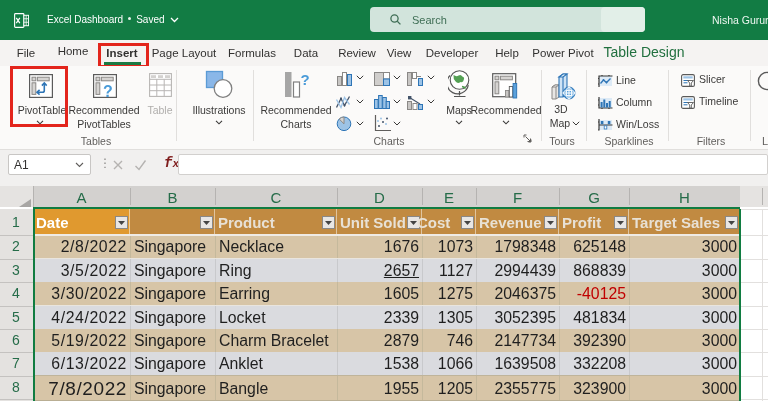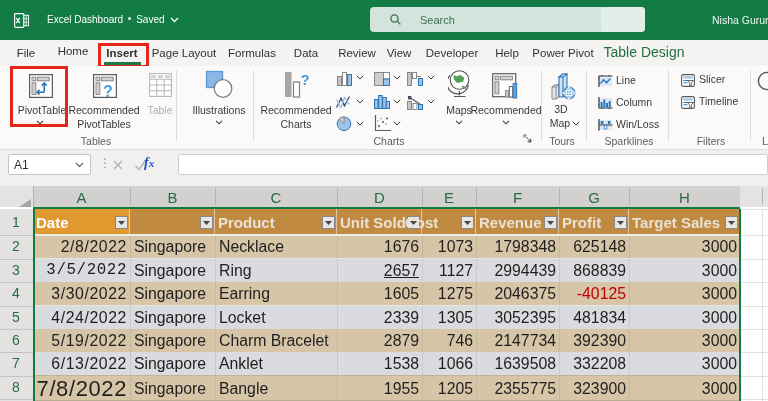--- a/index.html
+++ b/index.html
@@ -17,21 +17,21 @@
 </svg>
 <div class="abs" style="left:47px;top:14px;color:#fff;font-size:10px;white-space:nowrap;">Excel Dashboard<span style="display:inline-block;width:3px;height:3px;border-radius:2px;background:#e7f2ec;vertical-align:3px;margin:0 5px;"></span>Saved <svg width="9" height="6" viewBox="0 0 9 6" style="vertical-align:0px;margin-left:3px;">
       <path d="M1 1 L4.5 4.5 L8 1" stroke="#fff" stroke-width="1.3" fill="none"></path>
     </svg></div>
 <div class="abs" style="left:370px;top:7px;width:275px;height:25px;background:#d2e4dc;border-radius:4px;"></div>
 <div class="abs" style="left:601px;top:7px;width:44px;height:25px;background:#e2efe8;border-radius:4px;"></div>
 <svg class="abs" style="left:389px;top:13px" width="14" height="14" viewBox="0 0 14 14">
   <circle cx="5.5" cy="5.5" r="3.6" fill="none" stroke="#3f6e55" stroke-width="1.3"></circle>
   <path d="M8.3 8.3 L11.4 11.4" stroke="#3f6e55" stroke-width="1.3"></path>
 </svg>
-<div class="abs" style="left:412px;top:14px;color:#3f6e55;font-size:11px;margin-left:8px;">Search</div>
+<div class="abs" style="left:412px;top:14px;color:#3f6e55;font-size:11px;">Search</div>
 <div class="abs" style="left:700px;top:14px;color:#eef6f1;font-size:10.5px;white-space:nowrap;padding-left:12px;">Nisha Gurung</div>
 <div class="abs" style="left:0;top:40px;width:768px;height:26px;background:#f5f3f2;"></div>
 <div class="abs cc" style="left:26px;top:47px;font-size:11.5px;color:#323130;font-weight:normal;">File</div>
 <div class="abs cc" style="left:73px;top:45px;font-size:11.5px;color:#323130;font-weight:normal;">Home</div>
 <div class="abs cc" style="left:122px;top:47px;font-size:11.5px;color:#323130;font-weight:bold;">Insert</div>
 <div class="abs cc" style="left:184px;top:47px;font-size:11.5px;color:#323130;font-weight:normal;">Page Layout</div>
 <div class="abs cc" style="left:252px;top:47px;font-size:11.5px;color:#323130;font-weight:normal;">Formulas</div>
 <div class="abs cc" style="left:306px;top:47px;font-size:11.5px;color:#323130;font-weight:normal;">Data</div>
 <div class="abs cc" style="left:357px;top:47px;font-size:11.5px;color:#323130;font-weight:normal;">Review</div>
 <div class="abs cc" style="left:399px;top:47px;font-size:11.5px;color:#323130;font-weight:normal;">View</div>
@@ -272,21 +272,21 @@
 <svg class="abs" style="left:75px;top:162px" width="9" height="6" viewBox="0 0 9 6">
     <path d="M1 1 L4.5 4.5 L8 1" stroke="#605e5c" stroke-width="1.1" fill="none"></path>
   </svg>
 <div class="abs" style="left:99px;top:156px;font-size:12px;color:#8a8886;">⋮</div>
 <svg class="abs" style="left:112px;top:159px" width="12" height="12" viewBox="0 0 12 12">
     <path d="M2 2 L10 10 M10 2 L2 10" stroke="#b5b3b1" stroke-width="1.4"></path>
   </svg>
 <svg class="abs" style="left:134px;top:159px" width="13" height="12" viewBox="0 0 13 12">
     <path d="M1.5 7 L5 10.5 L11.5 1.5" stroke="#b5b3b1" stroke-width="1.4" fill="none"></path>
   </svg>
-<div class="abs" style="left:144px;top:155px;font-size:14px;font-style:italic;font-weight:bold;color:#1d4ed8;font-family:Liberation Serif, serif;">f<span style="font-size:11px;">x</span></div>
+<div class="abs" style="left:164px;top:155px;font-size:14px;font-style:italic;font-weight:bold;color:#7f1d1d;font-family:Liberation Mono, monospace;">f<span style="font-size:11px;">x</span></div>
 <div class="abs" style="left:178px;top:154px;width:590px;height:21px;background:#fff;border:1px solid #d2d0ce;border-radius:2px;"></div>
 <div class="abs" style="left:0;top:186px;width:768px;height:215px;background:#fff;"></div>
 <div class="abs" style="left:0;top:186px;width:768px;height:21px;background:#e5e3e1;"></div>
 <div class="abs" style="left:33px;top:186px;width:707px;height:21px;background:#d3d1cf;"></div>
 <svg class="abs" style="left:19px;top:199px" width="12" height="8" viewBox="0 0 12 8">
     <path d="M12 0 V8 H0 Z" fill="#a8a6a4"></path>
   </svg>
 <div class="abs" style="left:33px;top:186px;width:1px;height:21px;background:#b5b3b1;"></div>
 <div class="abs cc" style="left:81.5px;top:190px;font-size:15px;line-height:15px;color:#256c49;">A</div>
 <div class="abs cc" style="left:172.5px;top:190px;font-size:15px;line-height:15px;color:#256c49;">B</div>
@@ -350,21 +350,21 @@
 <svg class="abs" style="left:325px;top:221px" width="7" height="4" viewBox="0 0 7 4">
     <path d="M0 0 H7 L3.5 4 Z" fill="#444"></path>
   </svg>
 <div class="abs" style="left:337px;top:209px;width:85px;height:26.40px;background:#c18a41;border-right:1px solid rgba(255,255,255,0.5);"></div>
 <div class="abs" style="left:340px;top:214px;font-size:15px;font-weight:bold;color:#e8e1d5;white-space:nowrap;">Unit Sold</div>
 <div class="abs" style="left:407px;top:216px;width:13px;height:13px;background:#e8e6e4;border:1px solid #8a8886;"></div>
 <svg class="abs" style="left:410px;top:221px" width="7" height="4" viewBox="0 0 7 4">
     <path d="M0 0 H7 L3.5 4 Z" fill="#444"></path>
   </svg>
 <div class="abs" style="left:422px;top:209px;width:54px;height:26.40px;background:#c18a41;border-right:1px solid rgba(255,255,255,0.5);"></div>
-<div class="abs" style="left:405px;top:214px;font-size:15px;font-weight:bold;color:#e8e1d5;white-space:nowrap;">Cost</div>
+<div class="abs" style="left:417px;top:214px;font-size:15px;font-weight:bold;color:#e8e1d5;white-space:nowrap;">Cost</div>
 <div class="abs" style="left:461px;top:216px;width:13px;height:13px;background:#e8e6e4;border:1px solid #8a8886;"></div>
 <svg class="abs" style="left:464px;top:221px" width="7" height="4" viewBox="0 0 7 4">
     <path d="M0 0 H7 L3.5 4 Z" fill="#444"></path>
   </svg>
 <div class="abs" style="left:476px;top:209px;width:83px;height:26.40px;background:#c18a41;border-right:1px solid rgba(255,255,255,0.5);"></div>
 <div class="abs" style="left:479px;top:214px;font-size:15px;font-weight:bold;color:#e8e1d5;white-space:nowrap;">Revenue</div>
 <div class="abs" style="left:544px;top:216px;width:13px;height:13px;background:#e8e6e4;border:1px solid #8a8886;"></div>
 <svg class="abs" style="left:547px;top:221px" width="7" height="4" viewBox="0 0 7 4">
     <path d="M0 0 H7 L3.5 4 Z" fill="#444"></path>
   </svg>
@@ -391,21 +391,21 @@
 <div class="abs" style="left:629px;top:235.40px;width:111px;height:23.40px;line-height:23.40px;text-align:right;padding-right:3px;font-size:15.8px;color:#1f1f1f;white-space:nowrap;">3000</div>
 <div class="abs" style="left:130px;top:235.40px;width:1px;height:23.40px;background:#c5b99c;"></div>
 <div class="abs" style="left:215px;top:235.40px;width:1px;height:23.40px;background:#c5b99c;"></div>
 <div class="abs" style="left:337px;top:235.40px;width:1px;height:23.40px;background:#c5b99c;"></div>
 <div class="abs" style="left:422px;top:235.40px;width:1px;height:23.40px;background:#c5b99c;"></div>
 <div class="abs" style="left:476px;top:235.40px;width:1px;height:23.40px;background:#c5b99c;"></div>
 <div class="abs" style="left:559px;top:235.40px;width:1px;height:23.40px;background:#c5b99c;"></div>
 <div class="abs" style="left:629px;top:235.40px;width:1px;height:23.40px;background:#c5b99c;"></div>
 <div class="abs" style="left:35px;top:258.30px;width:704px;height:1px;background:#e9e5de;"></div>
 <div class="abs" style="left:33px;top:258.80px;width:707px;height:23.40px;background:#dadbdf;"></div>
-<div class="abs" style="left:33px;top:258.80px;width:97px;height:23px;line-height:23.40px;text-align:right;padding-right:3px;font-size:15.8px;color:#1f1f1f;white-space:nowrap;letter-spacing:0.6px;font-family:Liberation Mono, monospace;">3/5/2022</div>
+<div class="abs" style="left:33px;top:258.80px;width:97px;height:23px;line-height:23.40px;text-align:right;padding-right:3px;font-size:15.8px;color:#1f1f1f;white-space:nowrap;letter-spacing:0.6px;">3/5/2022</div>
 <div class="abs" style="left:130px;top:258.80px;width:85px;height:23.40px;line-height:23.40px;text-align:left;padding-left:4px;font-size:15.8px;color:#1f1f1f;white-space:nowrap;">Singapore</div>
 <div class="abs" style="left:215px;top:258.80px;width:122px;height:23.40px;line-height:23.40px;text-align:left;padding-left:4px;font-size:15.8px;color:#1f1f1f;white-space:nowrap;">Ring</div>
 <div class="abs" style="left:337px;top:258.80px;width:85px;height:23.40px;line-height:23.40px;text-align:right;padding-right:3px;font-size:15.8px;color:#1f1f1f;white-space:nowrap;text-decoration:underline;">2657</div>
 <div class="abs" style="left:422px;top:258.80px;width:54px;height:23.40px;line-height:23.40px;text-align:right;padding-right:3px;font-size:15.8px;color:#1f1f1f;white-space:nowrap;">1127</div>
 <div class="abs" style="left:476px;top:258.80px;width:83px;height:23.40px;line-height:23.40px;text-align:right;padding-right:3px;font-size:15.8px;color:#1f1f1f;white-space:nowrap;">2994439</div>
 <div class="abs" style="left:559px;top:258.80px;width:70px;height:37px;line-height:23.40px;text-align:right;padding-right:3px;font-size:15.8px;color:#1f1f1f;white-space:nowrap;">868839</div>
 <div class="abs" style="left:629px;top:258.80px;width:111px;height:23.40px;line-height:23.40px;text-align:right;padding-right:3px;font-size:15.8px;color:#1f1f1f;white-space:nowrap;">3000</div>
 <div class="abs" style="left:130px;top:258.80px;width:1px;height:23.40px;background:#c8c9cc;"></div>
 <div class="abs" style="left:215px;top:258.80px;width:1px;height:23.40px;background:#c8c9cc;"></div>
 <div class="abs" style="left:337px;top:258.80px;width:1px;height:23.40px;background:#c8c9cc;"></div>
@@ -476,21 +476,21 @@
 <div class="abs" style="left:629px;top:352.40px;width:111px;height:23.40px;line-height:23.40px;text-align:right;padding-right:3px;font-size:15.8px;color:#1f1f1f;white-space:nowrap;">3000</div>
 <div class="abs" style="left:130px;top:352.40px;width:1px;height:23.40px;background:#c8c9cc;"></div>
 <div class="abs" style="left:215px;top:352.40px;width:1px;height:23.40px;background:#c8c9cc;"></div>
 <div class="abs" style="left:337px;top:352.40px;width:1px;height:23.40px;background:#c8c9cc;"></div>
 <div class="abs" style="left:422px;top:352.40px;width:1px;height:23.40px;background:#c8c9cc;"></div>
 <div class="abs" style="left:476px;top:352.40px;width:1px;height:23.40px;background:#c8c9cc;"></div>
 <div class="abs" style="left:559px;top:352.40px;width:1px;height:23.40px;background:#c8c9cc;"></div>
 <div class="abs" style="left:629px;top:352.40px;width:1px;height:23.40px;background:#c8c9cc;"></div>
 <div class="abs" style="left:35px;top:375.30px;width:704px;height:1px;background:#bfb49a;"></div>
 <div class="abs" style="left:33px;top:375.80px;width:707px;height:25.20px;background:#d7c5a7;"></div>
-<div class="abs" style="left:33px;top:375.80px;width:97px;height:25.20px;line-height:25.20px;text-align:right;padding-right:3px;font-size:22px;color:#1f1f1f;white-space:nowrap;letter-spacing:0.6px;">7/8/2022</div>
+<div class="abs" style="left:33px;top:375.80px;width:97px;height:25.20px;line-height:25.20px;text-align:right;padding-right:3px;font-size:19px;color:#1f1f1f;white-space:nowrap;letter-spacing:0.6px;">7/8/2022</div>
 <div class="abs" style="left:130px;top:375.80px;width:85px;height:25.20px;line-height:25.20px;text-align:left;padding-left:4px;font-size:15.8px;color:#1f1f1f;white-space:nowrap;">Singapore</div>
 <div class="abs" style="left:215px;top:375.80px;width:122px;height:25.20px;line-height:25.20px;text-align:left;padding-left:4px;font-size:15.8px;color:#1f1f1f;white-space:nowrap;">Bangle</div>
 <div class="abs" style="left:337px;top:375.80px;width:85px;height:25.20px;line-height:25.20px;text-align:right;padding-right:3px;font-size:15.8px;color:#1f1f1f;white-space:nowrap;">1955</div>
 <div class="abs" style="left:422px;top:375.80px;width:54px;height:25.20px;line-height:25.20px;text-align:right;padding-right:3px;font-size:15.8px;color:#1f1f1f;white-space:nowrap;">1205</div>
 <div class="abs" style="left:476px;top:375.80px;width:83px;height:25.20px;line-height:25.20px;text-align:right;padding-right:3px;font-size:15.8px;color:#1f1f1f;white-space:nowrap;">2355775</div>
 <div class="abs" style="left:559px;top:375.80px;width:70px;height:25.20px;line-height:25.20px;text-align:right;padding-right:3px;font-size:15.8px;color:#1f1f1f;white-space:nowrap;">323900</div>
 <div class="abs" style="left:629px;top:375.80px;width:111px;height:25.20px;line-height:25.20px;text-align:right;padding-right:3px;font-size:15.8px;color:#1f1f1f;white-space:nowrap;">3000</div>
 <div class="abs" style="left:130px;top:375.80px;width:1px;height:25.20px;background:#c5b99c;"></div>
 <div class="abs" style="left:215px;top:375.80px;width:1px;height:25.20px;background:#c5b99c;"></div>
 <div class="abs" style="left:337px;top:375.80px;width:1px;height:25.20px;background:#c5b99c;"></div>

